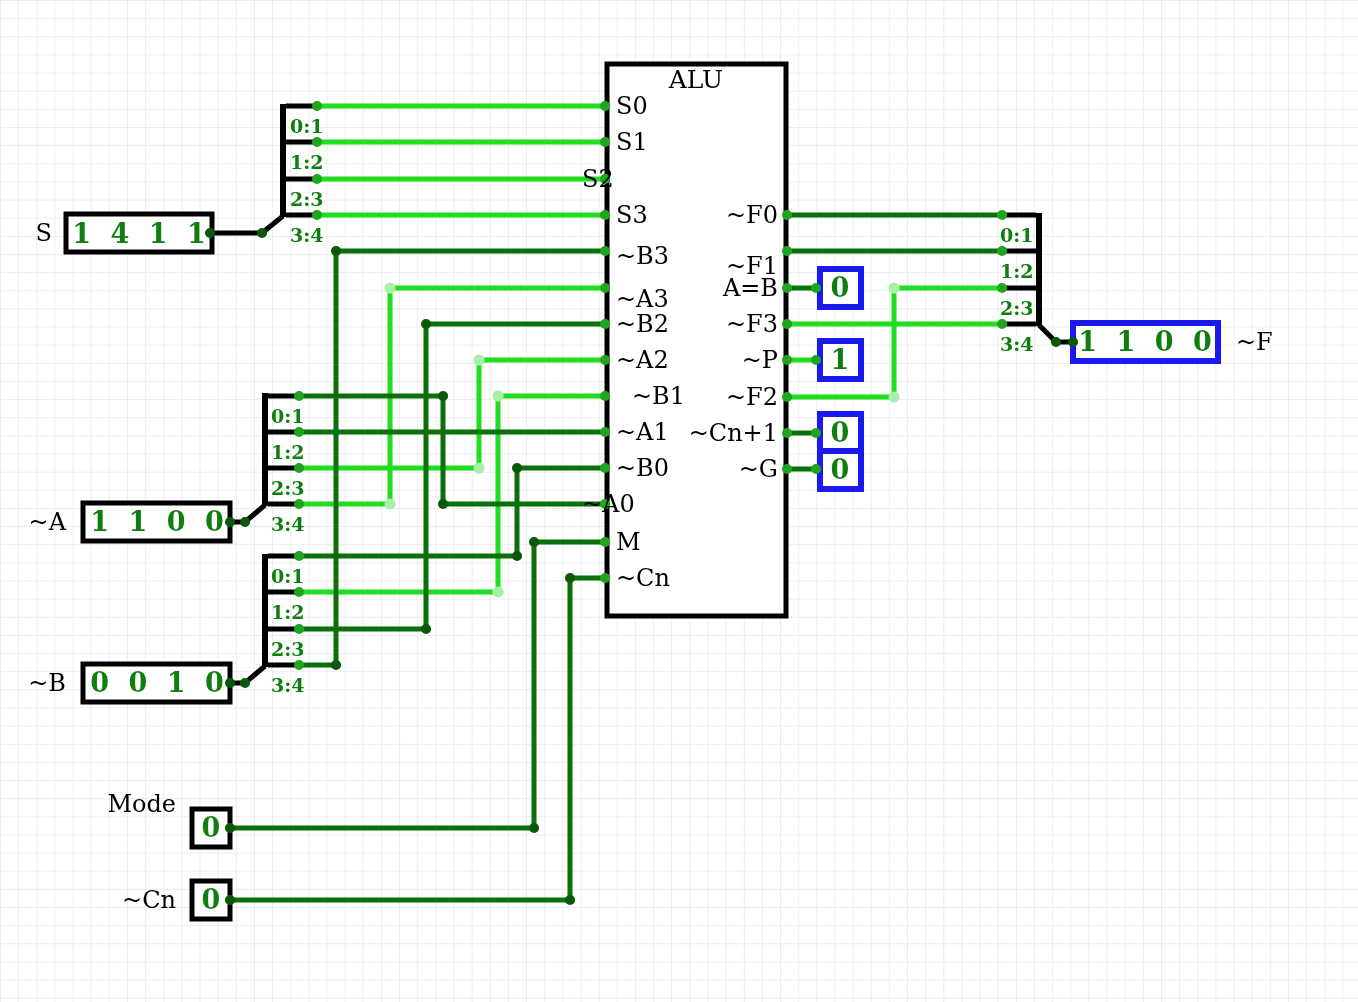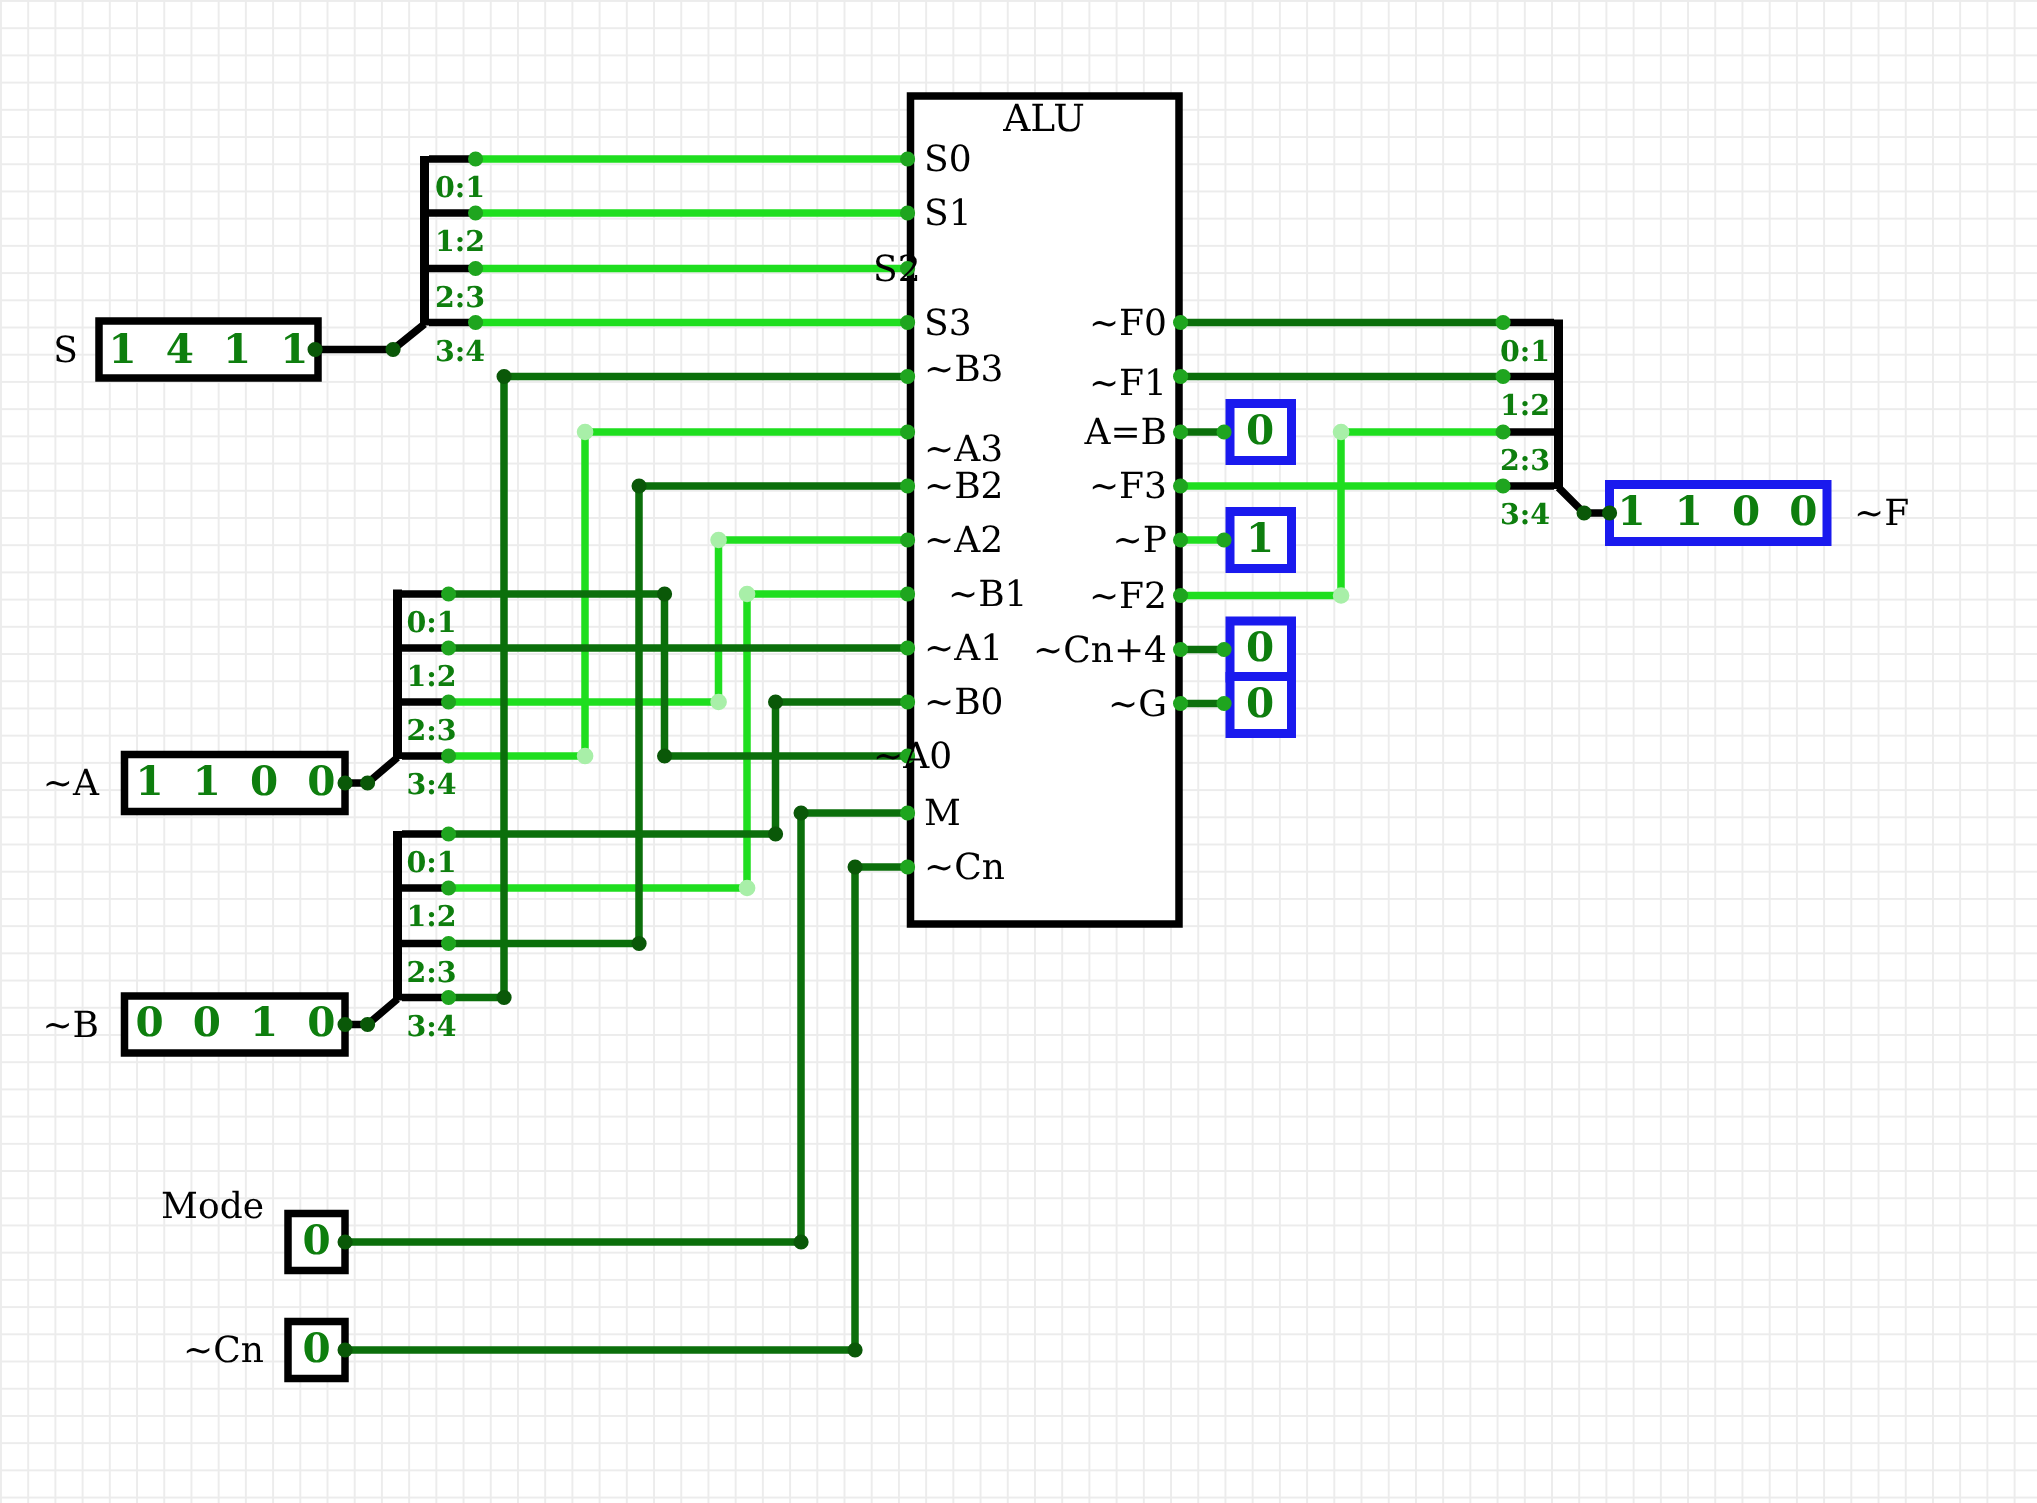--- a/index.html
+++ b/index.html
@@ -97,38 +97,38 @@
       <path stroke="#A8EFA8" stroke-width="11" d="M390 288h.1M390 504h.1M479 360h.1M479 468h.1M498 396h.1M498 592h.1M894 288h.1M894 397h.1"></path>
     </g>
   </svg>
 
   <div class="txt title" style="left:696px;top:79px">ALU</div>
 
   <div class="txt pinl" style="left:616px;top:106px">S0</div>
   <div class="txt pinl" style="left:616px;top:142px">S1</div>
   <div class="txt pinl" style="left:582px;top:179px">S2</div>
   <div class="txt pinl" style="left:616px;top:215px">S3</div>
-  <div class="txt pinl" style="left:616px;top:246px">~B3</div>
+  <div class="txt pinl" style="left:616px;top:256px">~B3</div>
   <div class="txt pinl" style="left:616px;top:299px">~A3</div>
   <div class="txt pinl" style="left:616px;top:324px">~B2</div>
   <div class="txt pinl" style="left:616px;top:360px">~A2</div>
   <div class="txt pinl" style="left:632px;top:396px">~B1</div>
   <div class="txt pinl" style="left:616px;top:432px">~A1</div>
   <div class="txt pinl" style="left:616px;top:468px">~B0</div>
   <div class="txt pinl" style="left:582px;top:504px">~A0</div>
   <div class="txt pinl" style="left:616px;top:542px">M</div>
   <div class="txt pinl" style="left:616px;top:578px">~Cn</div>
 
   <div class="txt pinr" style="right:580px;top:215px">~F0</div>
-  <div class="txt pinr" style="right:580px;top:255px">~F1</div>
+  <div class="txt pinr" style="right:580px;top:266px">~F1</div>
   <div class="txt pinr" style="right:580px;top:288px">A=B</div>
   <div class="txt pinr" style="right:580px;top:324px">~F3</div>
   <div class="txt pinr" style="right:580px;top:360px">~P</div>
   <div class="txt pinr" style="right:580px;top:397px">~F2</div>
-  <div class="txt pinr" style="right:580px;top:433px">~Cn+4</div>
+  <div class="txt pinr" style="right:580px;top:433px">~Cn+1</div>
   <div class="txt pinr" style="right:580px;top:469px">~G</div>
 
   <div class="txt extlbl" style="right:1306px;top:233px">S</div>
   <div class="txt extlbl" style="right:1292px;top:522px">~A</div>
   <div class="txt extlbl" style="right:1292px;top:683px">~B</div>
   <div class="txt extlbl" style="right:1182px;top:804px">Mode</div>
   <div class="txt extlbl" style="right:1182px;top:900px">~Cn</div>
   <div class="txt extlbl-left" style="left:1236px;top:342px">~F</div>
 
   <div class="txt val" style="left:139px;top:234px">1 4 1 1</div>

